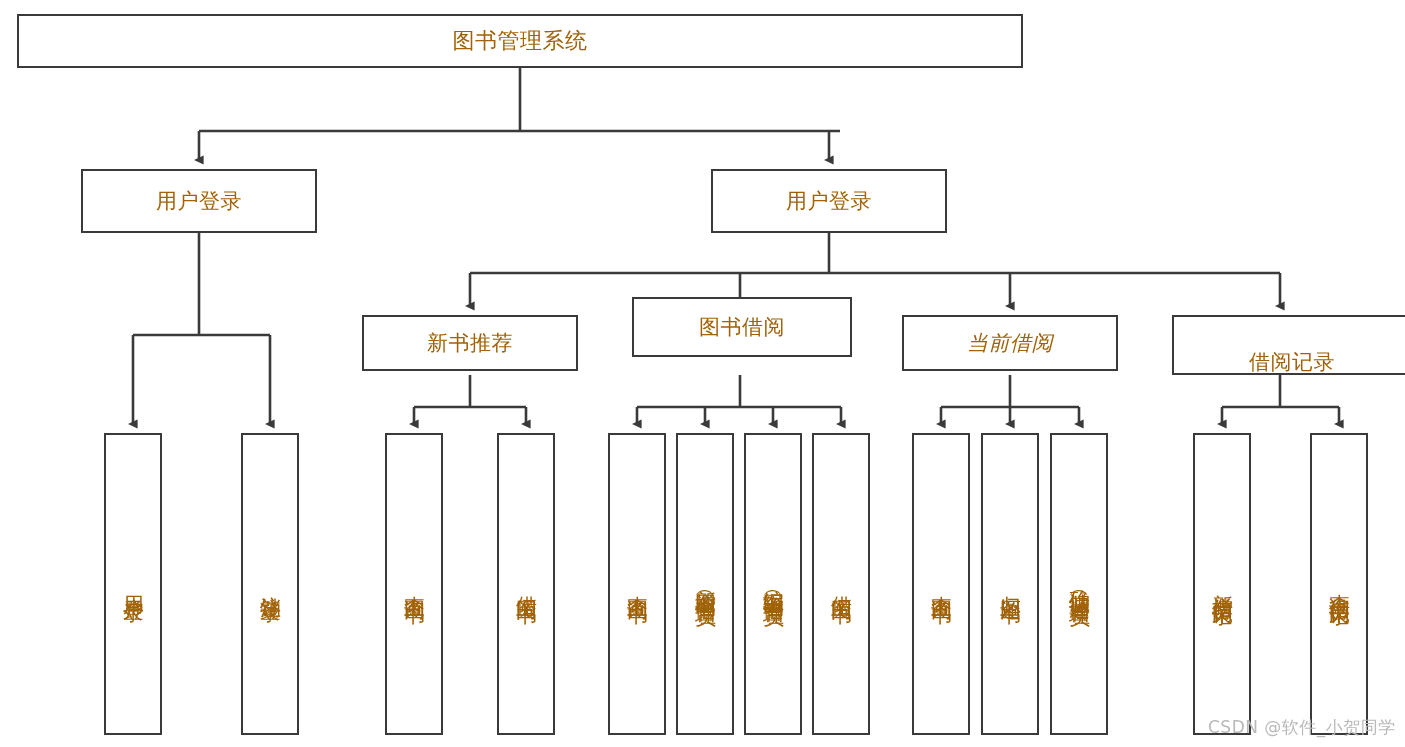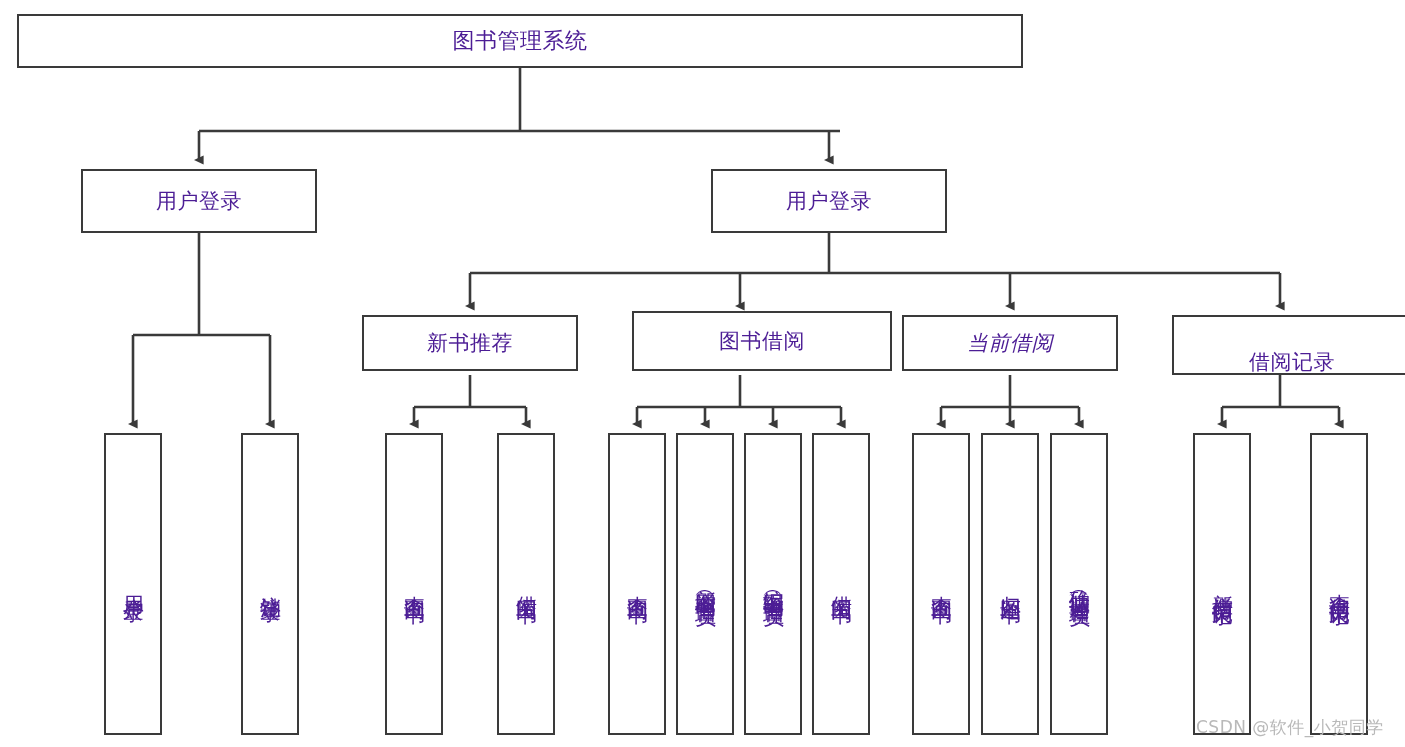--- a/index.html
+++ b/index.html
@@ -27,21 +27,21 @@
     pointer-events: none;
   }
   .node {
     position: absolute;
     box-sizing: border-box;
     background: #ffffff;
     border: 2.5px solid #3a3a3a;
     display: flex;
     align-items: center;
     justify-content: center;
-    color: #4c1d95;
+    color: #a16207;
   }
   .node .label {
     display: block;
     text-align: center;
     line-height: 1.05;
     white-space: pre;
   }
   
   .node.horiz .label {
     font-size: 21px;
@@ -135,21 +135,21 @@
   <div class="node horiz" style="left:81px; top:169px; width:236px; height:64px;">
     <span class="label">用户登录</span>
   </div>
   <div class="node horiz" style="left:711px; top:169px; width:236px; height:64px;">
     <span class="label">用户登录</span>
   </div>
 
   <div class="node horiz" style="left:362px; top:315px; width:216px; height:56px;">
     <span class="label">新书推荐</span>
   </div>
-  <div class="node horiz" style="left:632px; top:311px; width:260px; height:60px;">
+  <div class="node horiz" style="left:632px; top:297px; width:220px; height:60px;">
     <span class="label">图书借阅</span>
   </div>
   <div class="node horiz" style="left:902px; top:315px; width:216px; height:56px;font-style:italic;">
     <span class="label">当前借阅</span>
   </div>
   <div class="node horiz" style="left:1172px; top:315px; width:240px; height:60px;align-items:flex-end;">
     <span class="label">借阅记录</span>
   </div>
 
   <div class="node vert" style="left:104px; top:433px; width:58px; height:302px;">
@@ -189,15 +189,15 @@
     <span class="label">确认归还（管理员）</span>
   </div>
 
   <div class="node vert" style="left:1193px; top:433px; width:58px; height:302px;">
     <span class="label">新增借阅记录</span>
   </div>
   <div class="node vert" style="left:1310px; top:433px; width:58px; height:302px;">
     <span class="label">查询借阅记录</span>
   </div>
 
-  <div class="watermark" style="left:1196px; top:716px;">CSDN @软件_小贺同学</div>
+  <div class="watermark" style="left:1196px; top:716px;padding-left:12px;">CSDN @软件_小贺同学</div>
 
 </div>
 
 </body></html>

